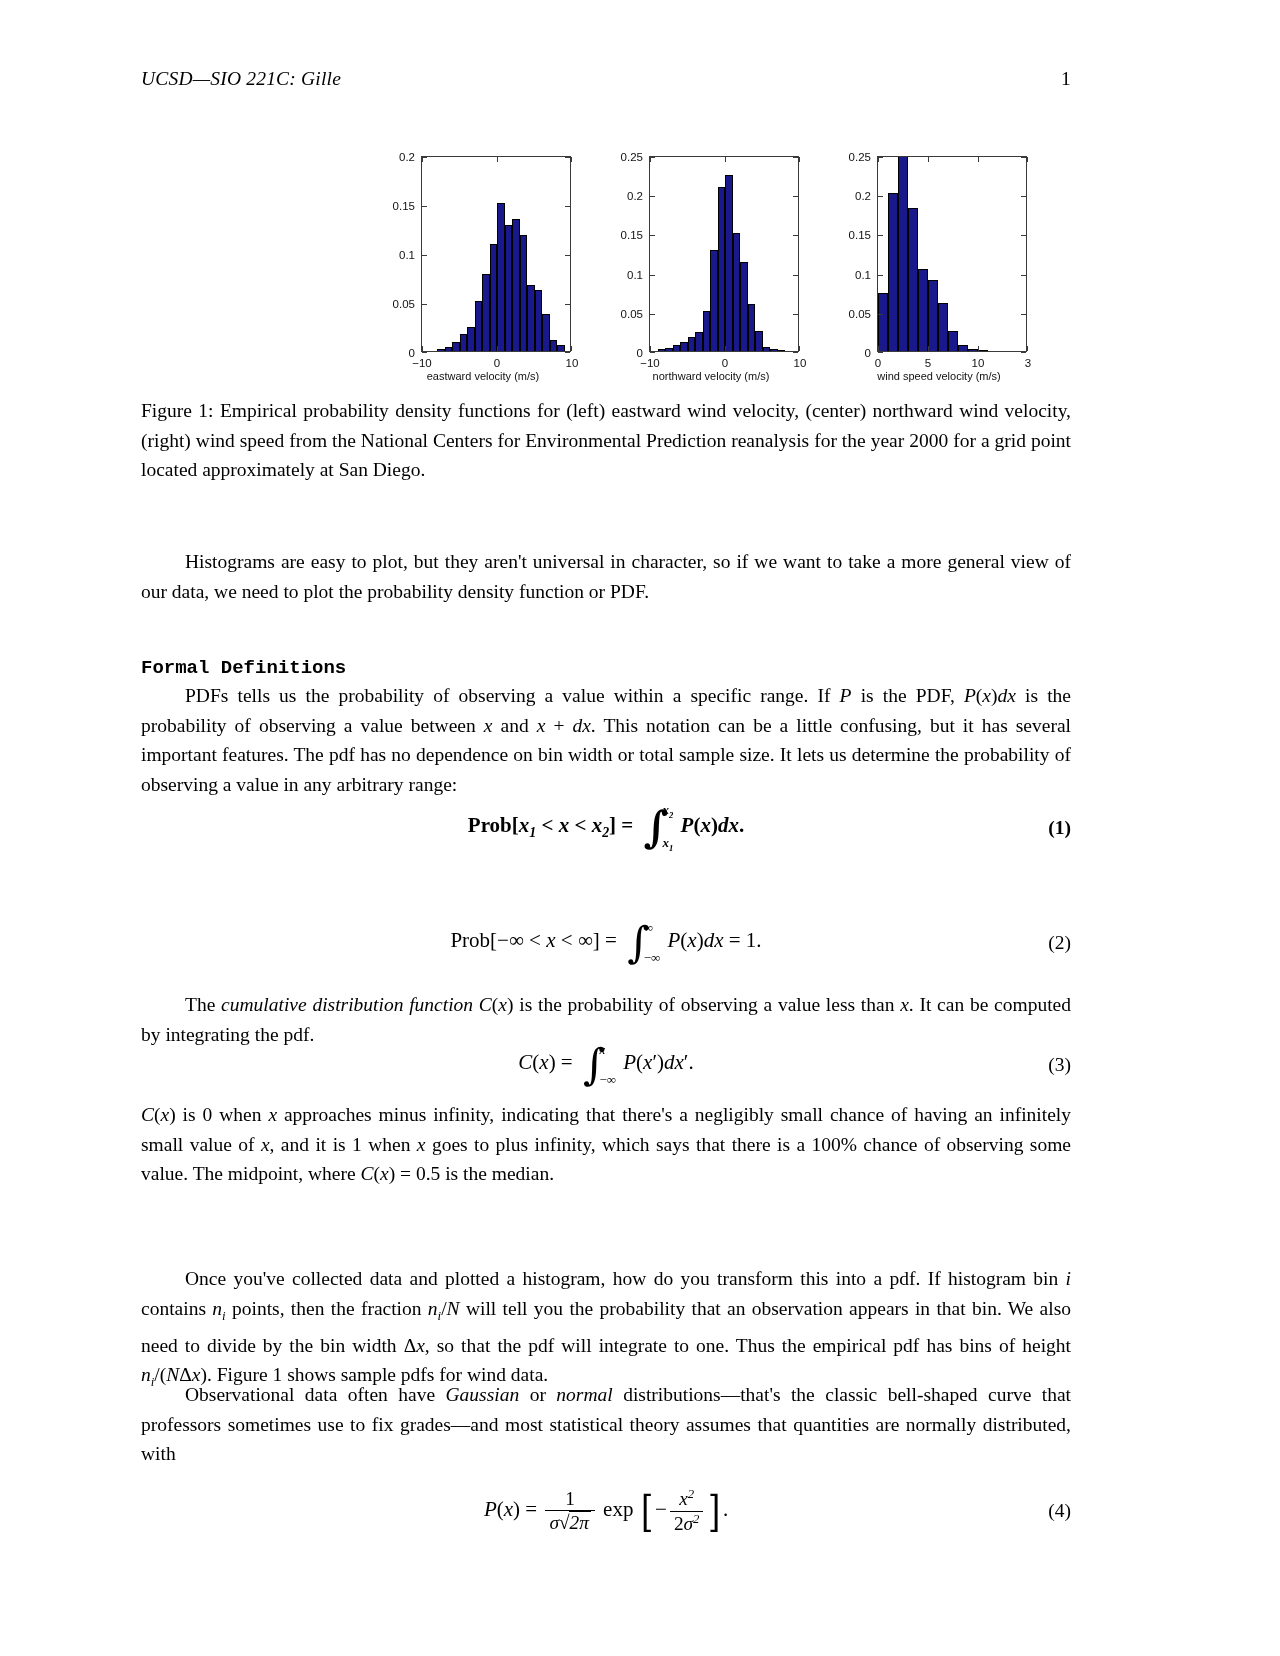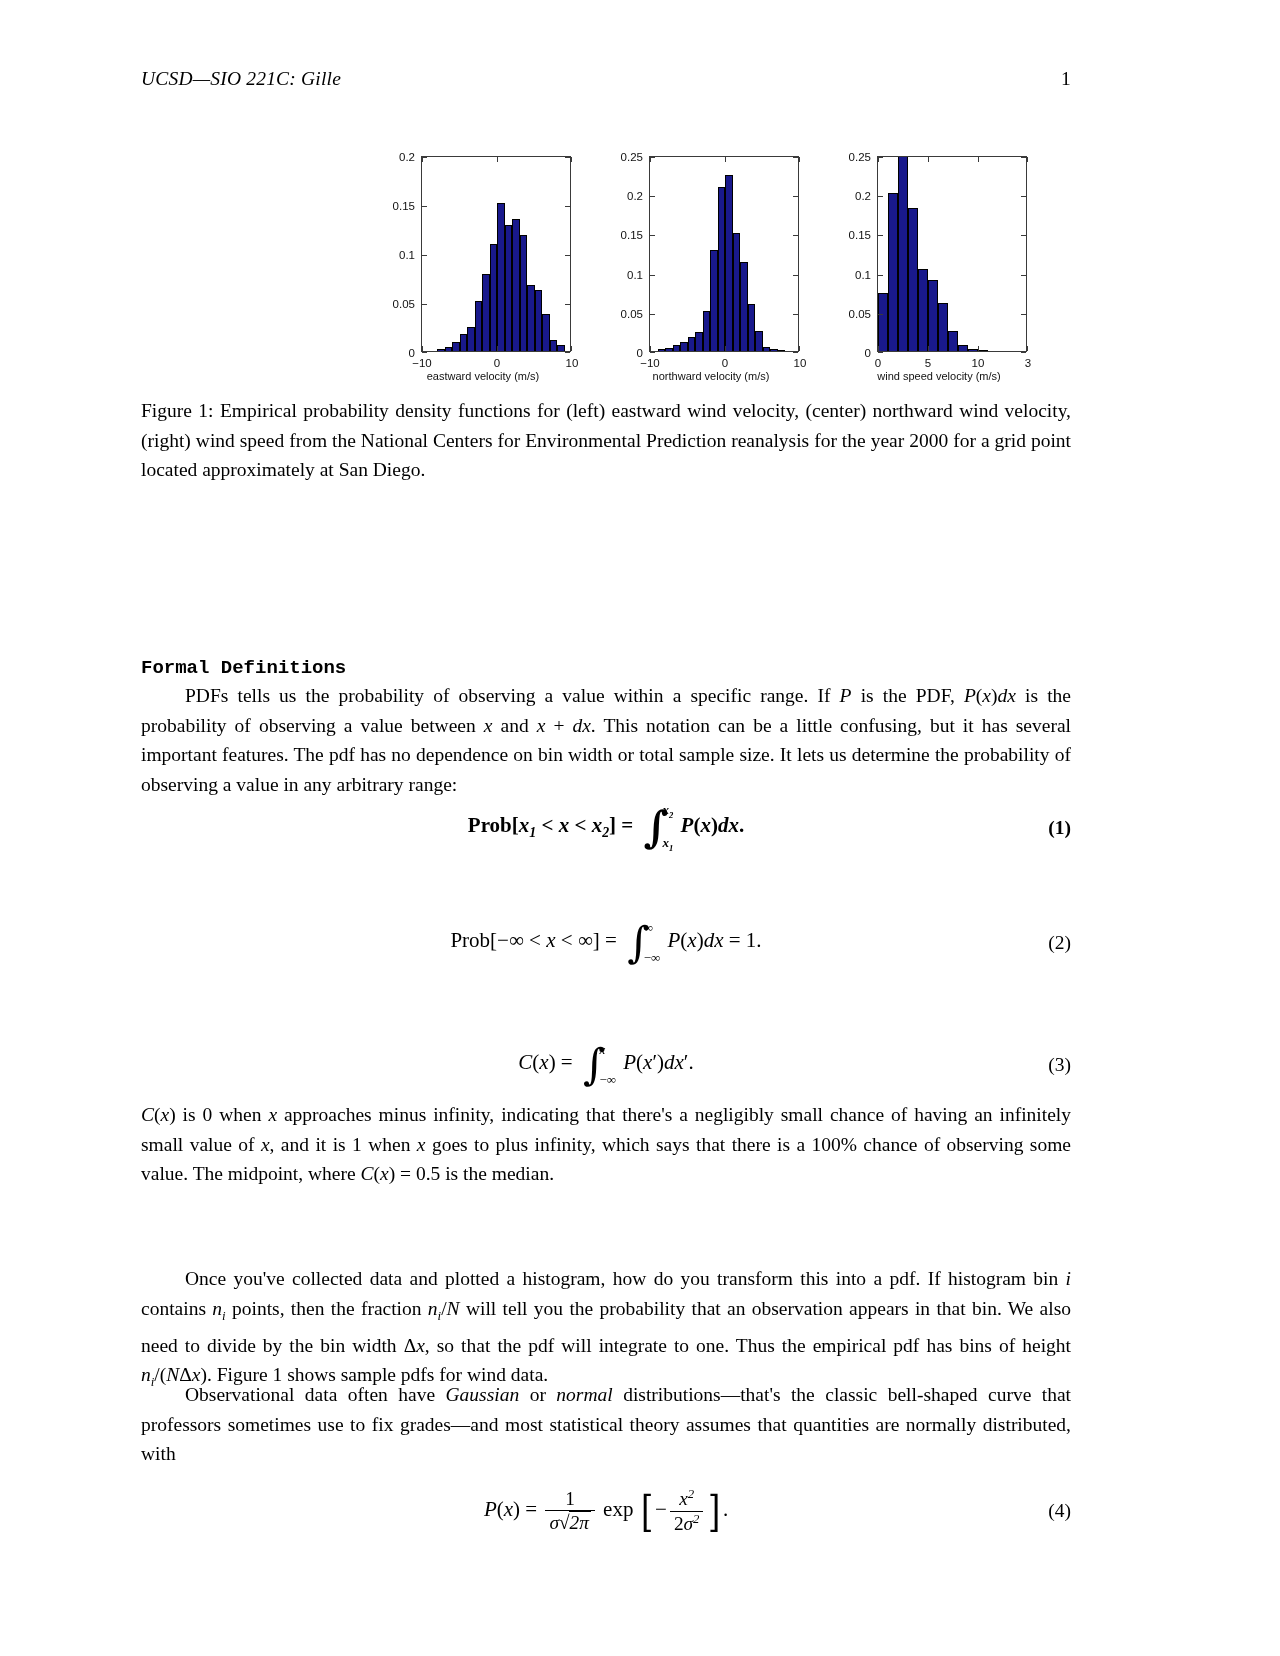--- a/index.html
+++ b/index.html
@@ -394,39 +394,41 @@
             <div class="xtickmark t" style="left: 149px;"></div>
           </div>
         <div class="xlabel">wind speed velocity (m/s)</div>
       </div>
 
     </div>
   </div>
 
   <div class="caption">Figure 1: Empirical probability density functions for (left) eastward wind velocity, (center) northward wind velocity, (right) wind speed from the National Centers for Environmental Prediction reanalysis for the year 2000 for a grid point located approximately at San Diego.</div>
 
+  <p class="body indent" style="top:547px;">Histograms are easy to plot, but they aren't universal in character, so if we want to take a more general view of our data, we need to plot the probability density function or PDF.</p>
 
   <h2 class="sec" style="top:655px;font-family:Liberation Mono, monospace;">Formal Definitions</h2>
   <p class="body indent" style="top:681px;"><span>PDFs tells us the probability of observing a value within a specific range. If </span><span class="mi">P</span><span> is the PDF, </span><span class="mi">P</span>(<span class="mi">x</span>)<span class="mi">dx</span><span> is the probability of observing a value between </span><span class="mi">x</span><span> and </span><span class="mi">x</span> + <span class="mi">dx</span><span>. This notation can be a little confusing, but it has several important features. The pdf has no dependence on bin width or total sample size. It lets us determine the probability of observing a value in any arbitrary range:</span></p>
 
   <div class="eq" style="top:810px;font-weight:bold;">
     <span class="mrm">Prob[<span class="mi">x</span><sub>1</sub> &lt; <span class="mi">x</span> &lt; <span class="mi">x</span><sub>2</sub>] =
       <span class="intg"><span class="sym">∫</span><span class="lims"><span class="up"><span class="mi">x</span><sub>2</sub></span><span class="lo"><span class="mi">x</span><sub>1</sub></span></span></span>
       <span class="mi">P</span>(<span class="mi">x</span>)<span class="mi">dx</span>.</span>
     <span class="eqnum">(1)</span>
   </div>
 
 
   <div class="eq" style="top:925px;">
     <span class="mrm">Prob[−∞ &lt; <span class="mi">x</span> &lt; ∞] =
       <span class="intg"><span class="sym">∫</span><span class="lims"><span class="up">∞</span><span class="lo">−∞</span></span></span>
       <span class="mi">P</span>(<span class="mi">x</span>)<span class="mi">dx</span> = 1.</span>
     <span class="eqnum">(2)</span>
   </div>
 
+  <p class="body indent" style="top:990px;"><span>The </span><em>cumulative distribution function</em> <span class="mi">C</span>(<span class="mi">x</span>)<span> is the probability of observing a value less than </span><span class="mi">x</span><span>. It can be computed by integrating the pdf.</span></p>
 
   <div class="eq" style="top:1047px;">
     <span class="mrm"><span class="mi">C</span>(<span class="mi">x</span>) =
       <span class="intg"><span class="sym">∫</span><span class="lims"><span class="up"><span class="mi">x</span></span><span class="lo">−∞</span></span></span>
       <span class="mi">P</span>(<span class="mi">x</span>′)<span class="mi">dx</span>′.</span>
     <span class="eqnum">(3)</span>
   </div>
 
   <p class="body" style="top:1100px;"><span class="mi">C</span>(<span class="mi">x</span>)<span> is 0 when </span><span class="mi">x</span><span> approaches minus infinity, indicating that there's a negligibly small chance of having an infinitely small value of </span><span class="mi">x</span><span>, and it is 1 when </span><span class="mi">x</span><span> goes to plus infinity, which says that there is a 100% chance of observing some value. The midpoint, where </span><span class="mi">C</span>(<span class="mi">x</span>) = 0.5<span> is the median.</span></p>
 

